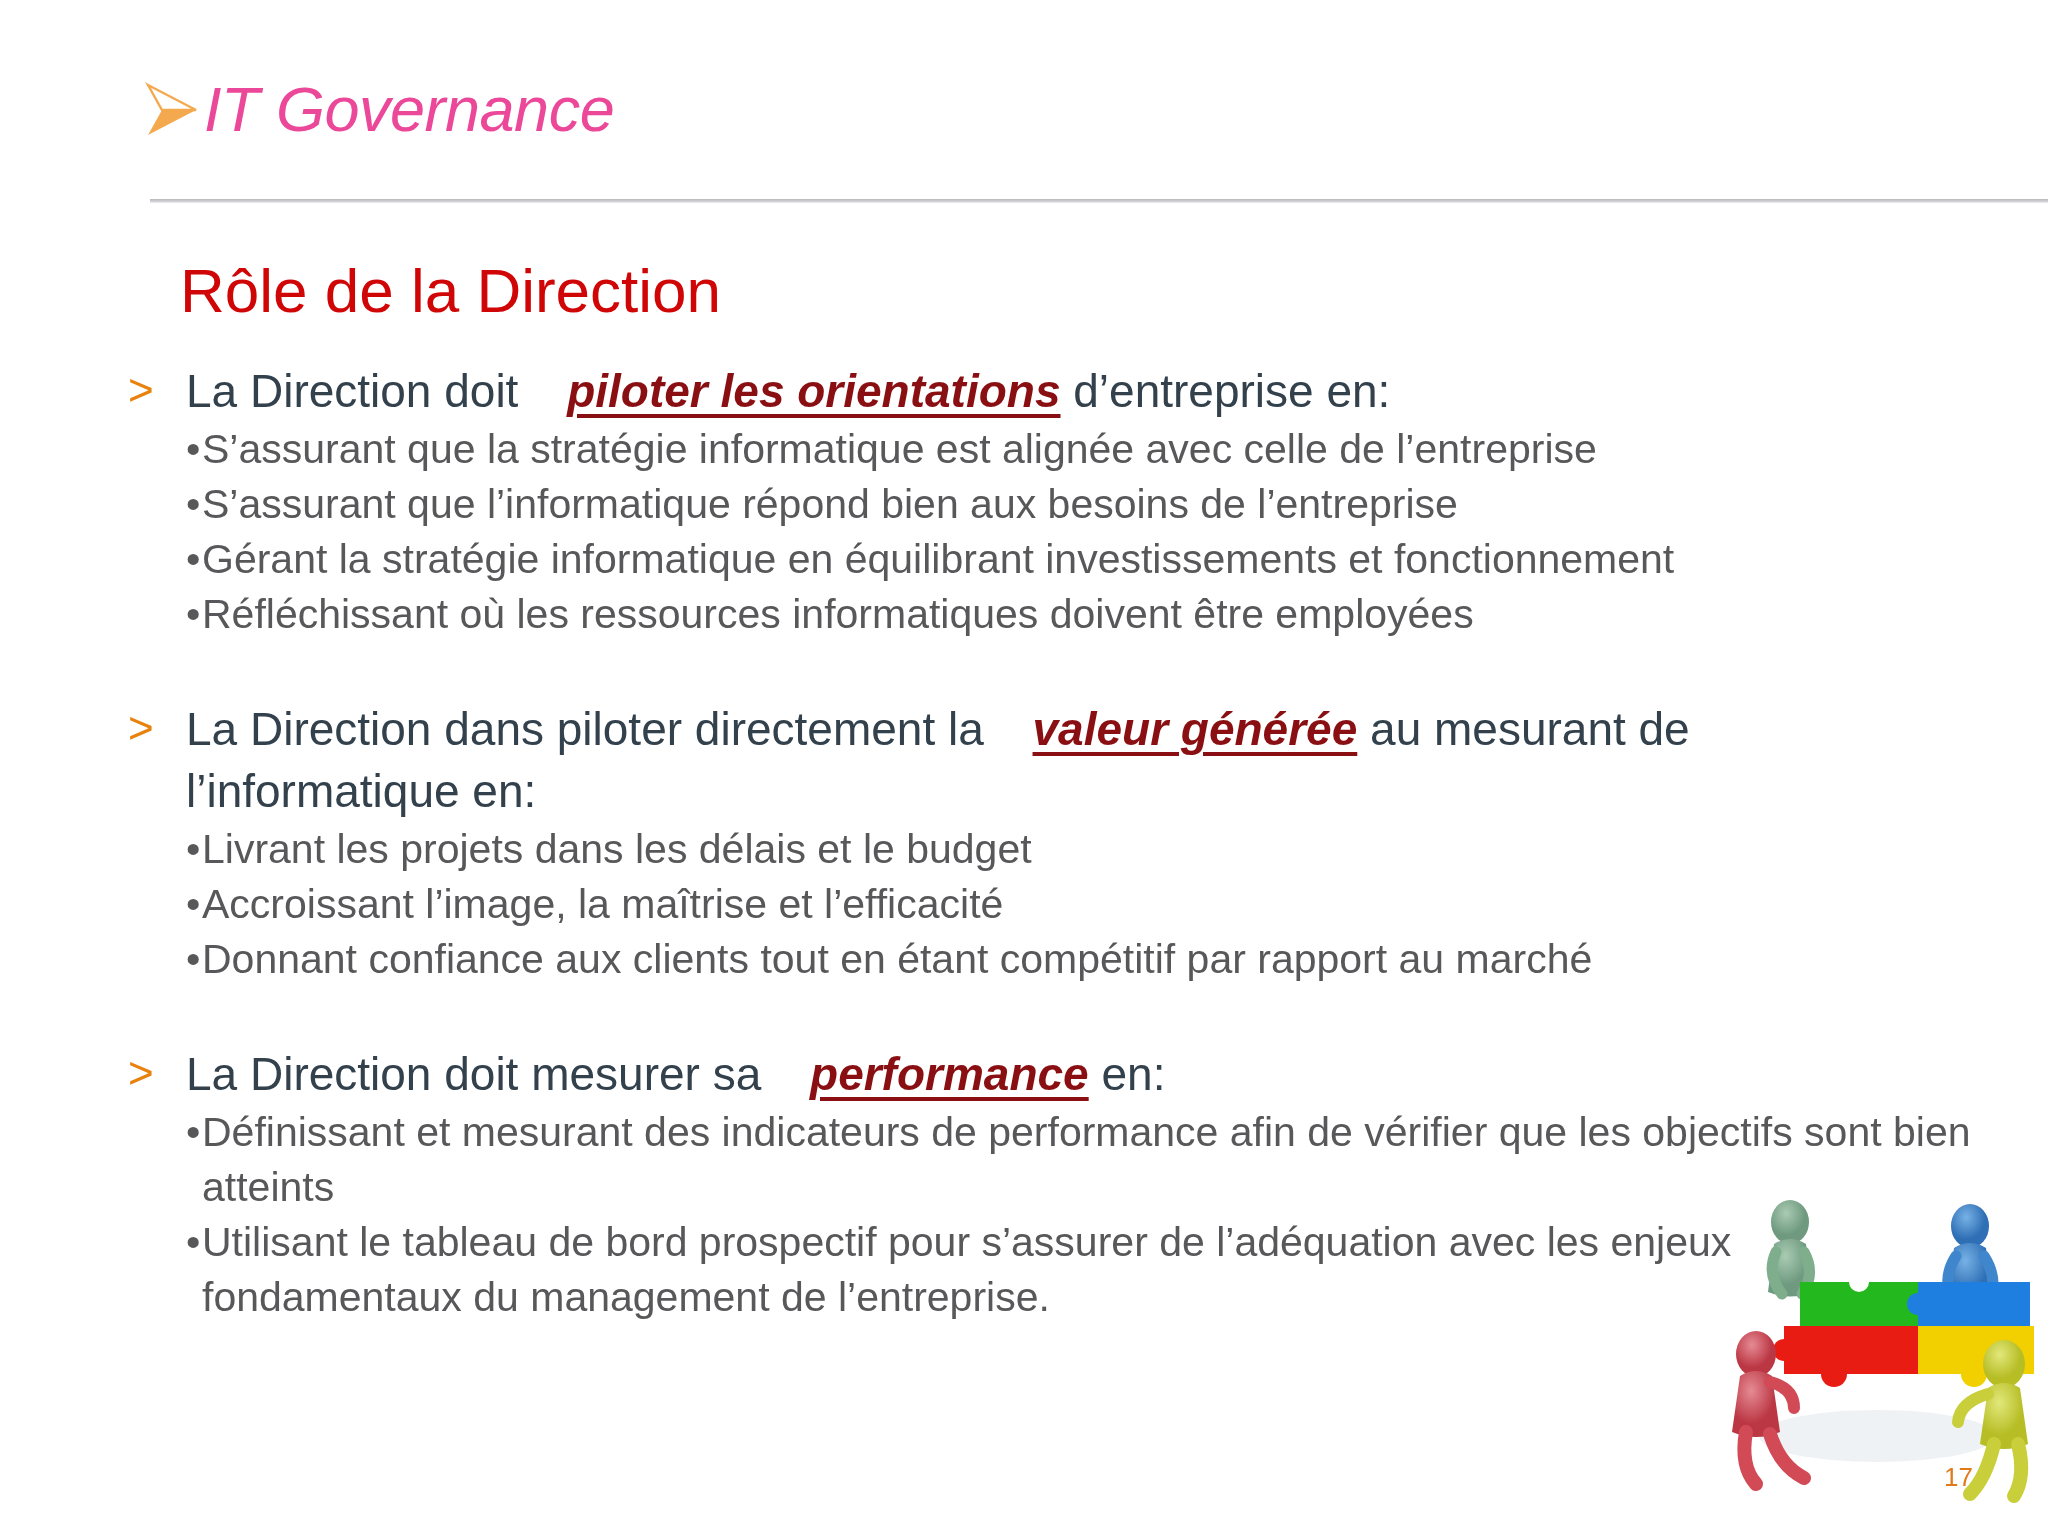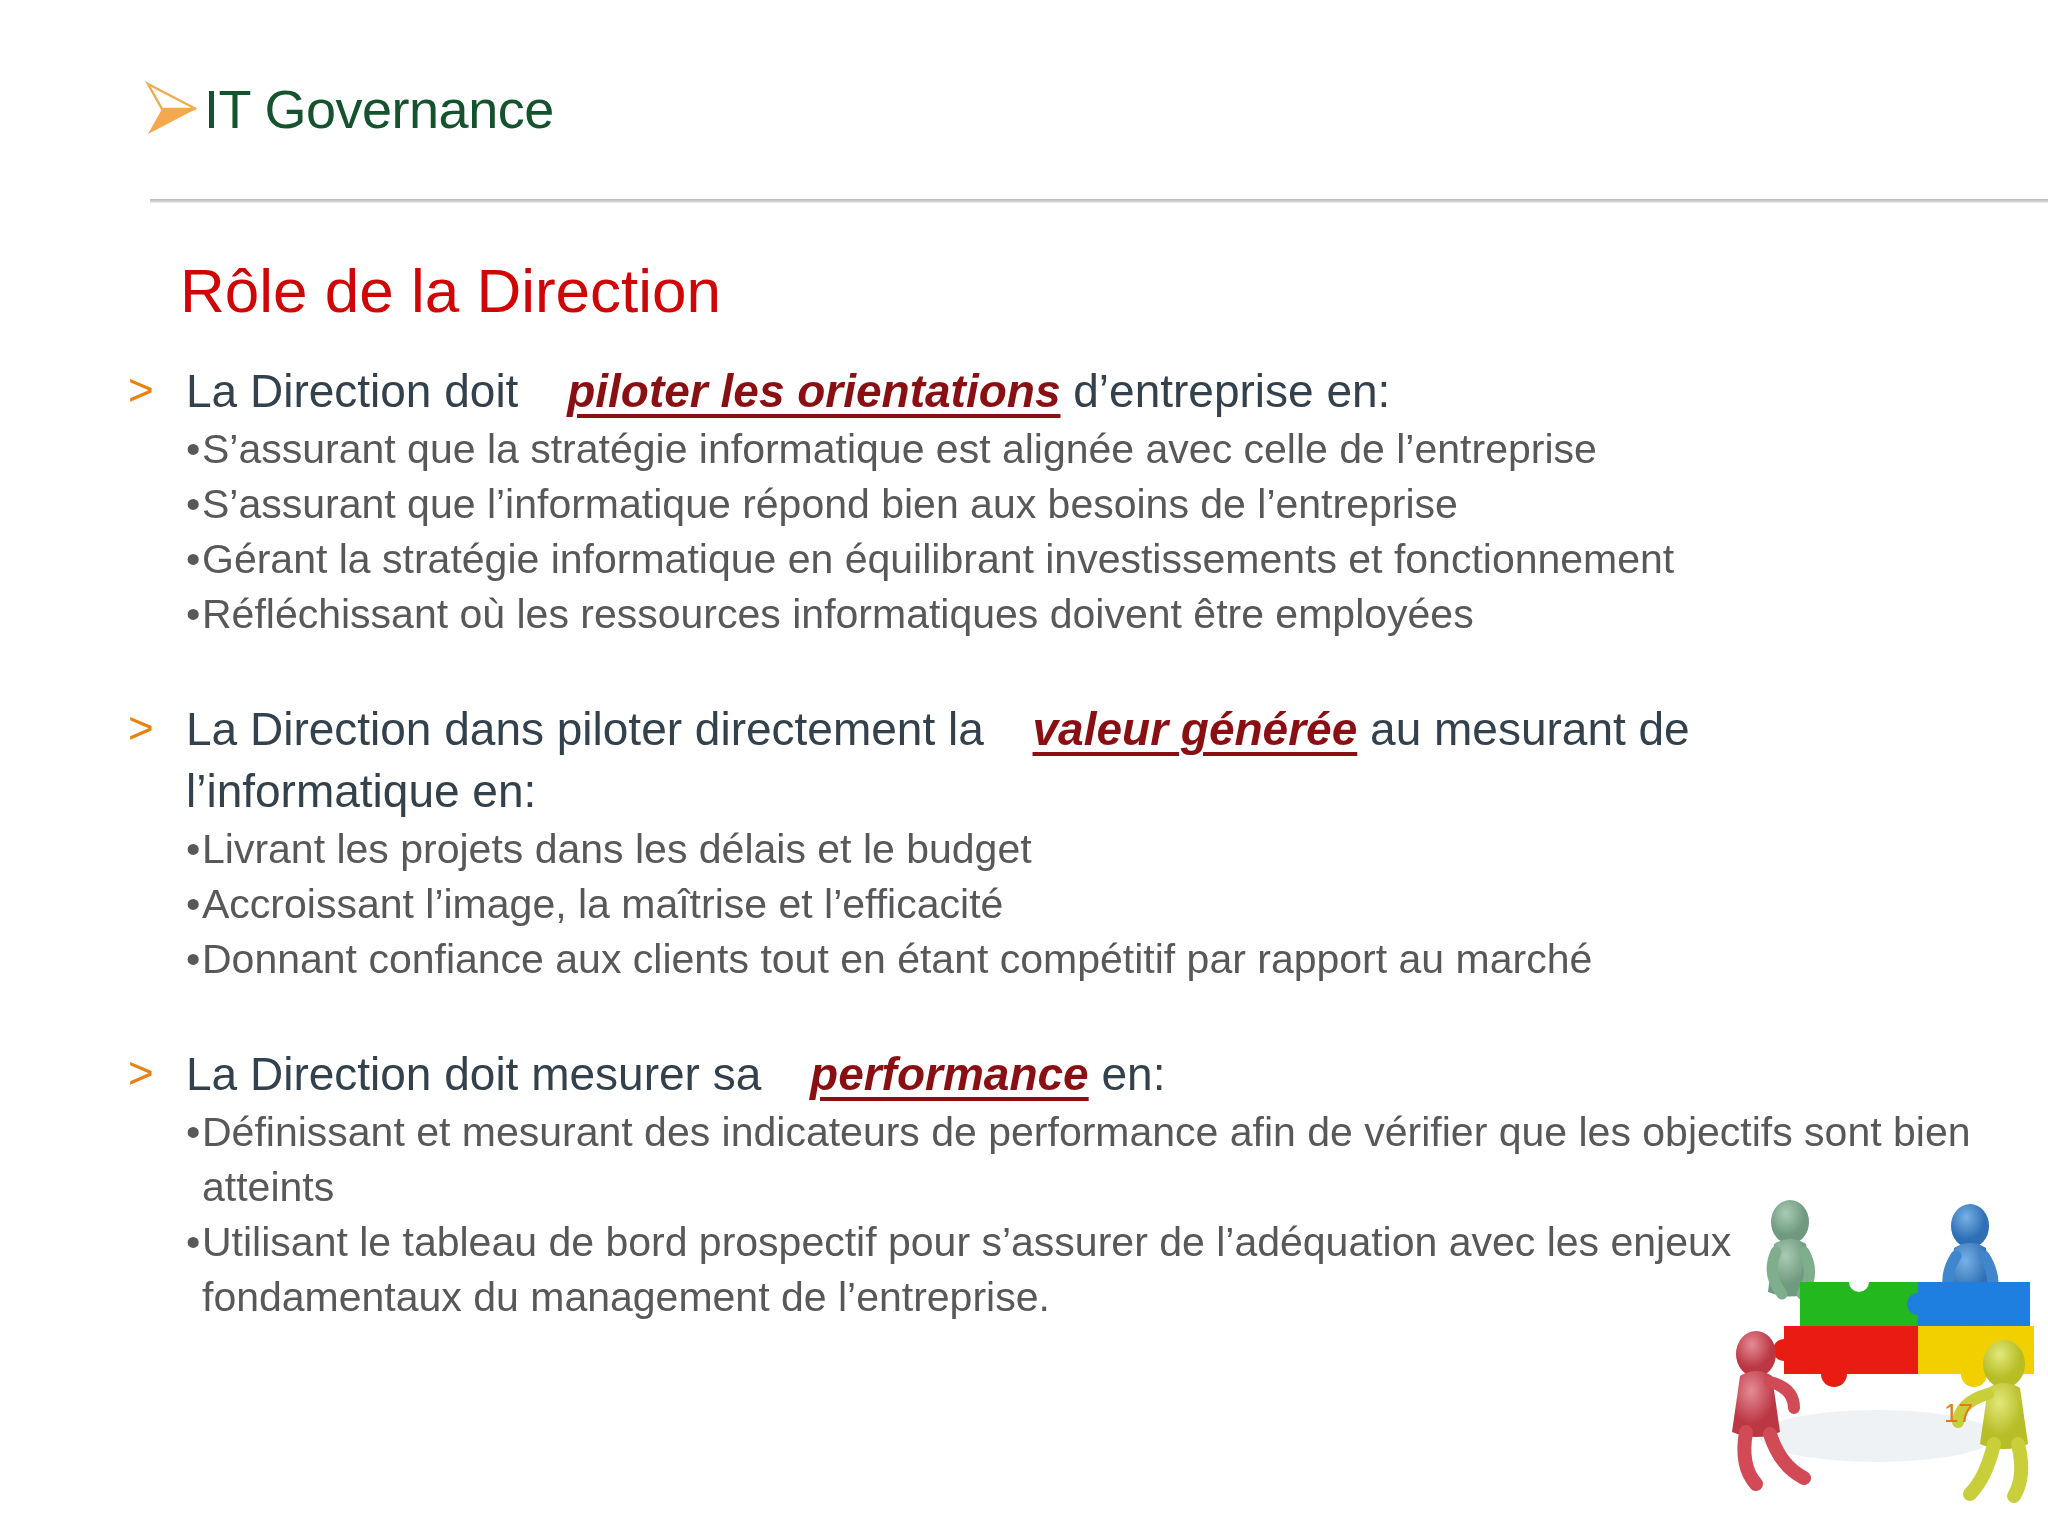--- a/index.html
+++ b/index.html
@@ -38,25 +38,26 @@
     gap: 0px;
   }
   .title-arrow {
     width: 58px;
     height: 62px;
     flex: none;
     display: block;
     margin-right: 4px;
   }
   .slide-title {
-    font-size: 54px;
-    color: #14532d;
+    font-size: 63px;
+    color: #ec4899;
     letter-spacing: -0.5px;
     line-height: 1;
     white-space: nowrap;
+    font-style: italic;
   }
   .header-rule {
     position: absolute;
     left: 150px;
     top: 199px;
     width: 1898px;
     height: 4px;
     background: linear-gradient(to bottom, #b9b9bd 0%, #c9c9cd 45%, #efeff1 100%);
   }
 
@@ -142,21 +143,21 @@
   .puzzle-art {
     position: absolute;
     left: 1712px;
     top: 1186px;
     width: 330px;
     height: 330px;
   }
   .page-number {
     position: absolute;
     left: 1944px;
-    top: 1400px;
+    top: 1464px;
     font-size: 26px;
     color: #e07a1a;
     line-height: 1;
   }
 </style>
 </head>
 <body>
 
 <div class="slide">
 

